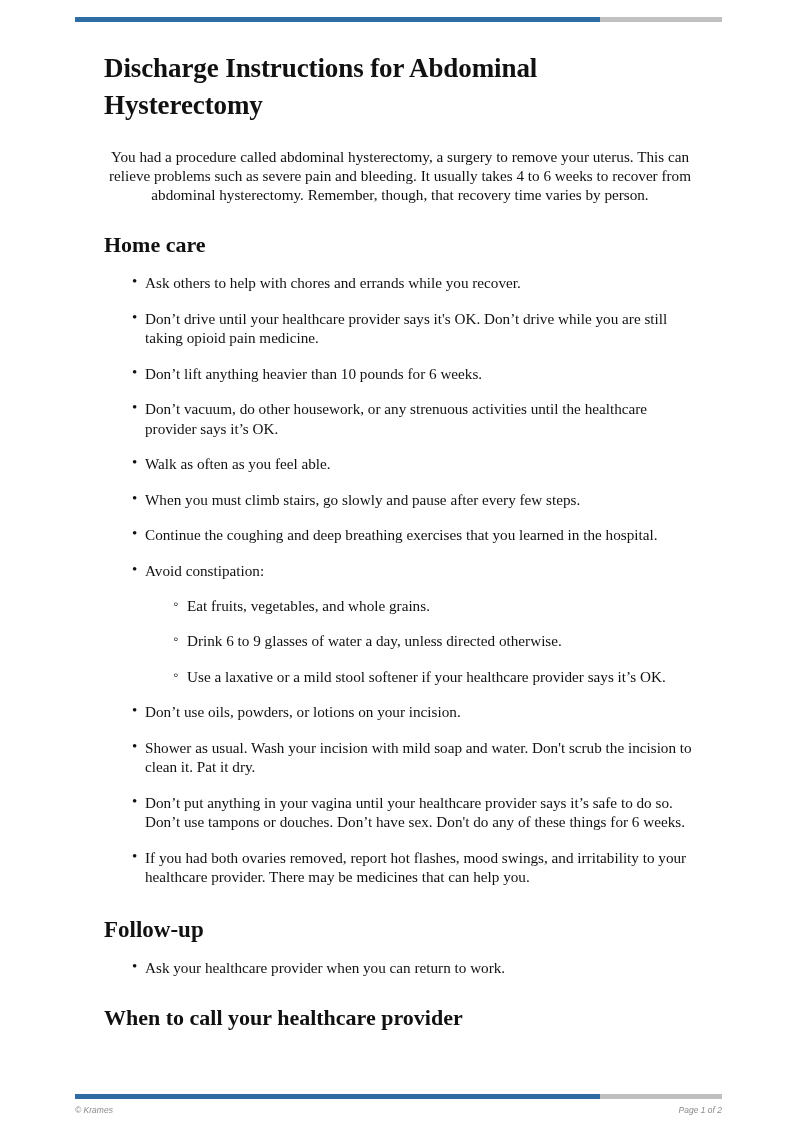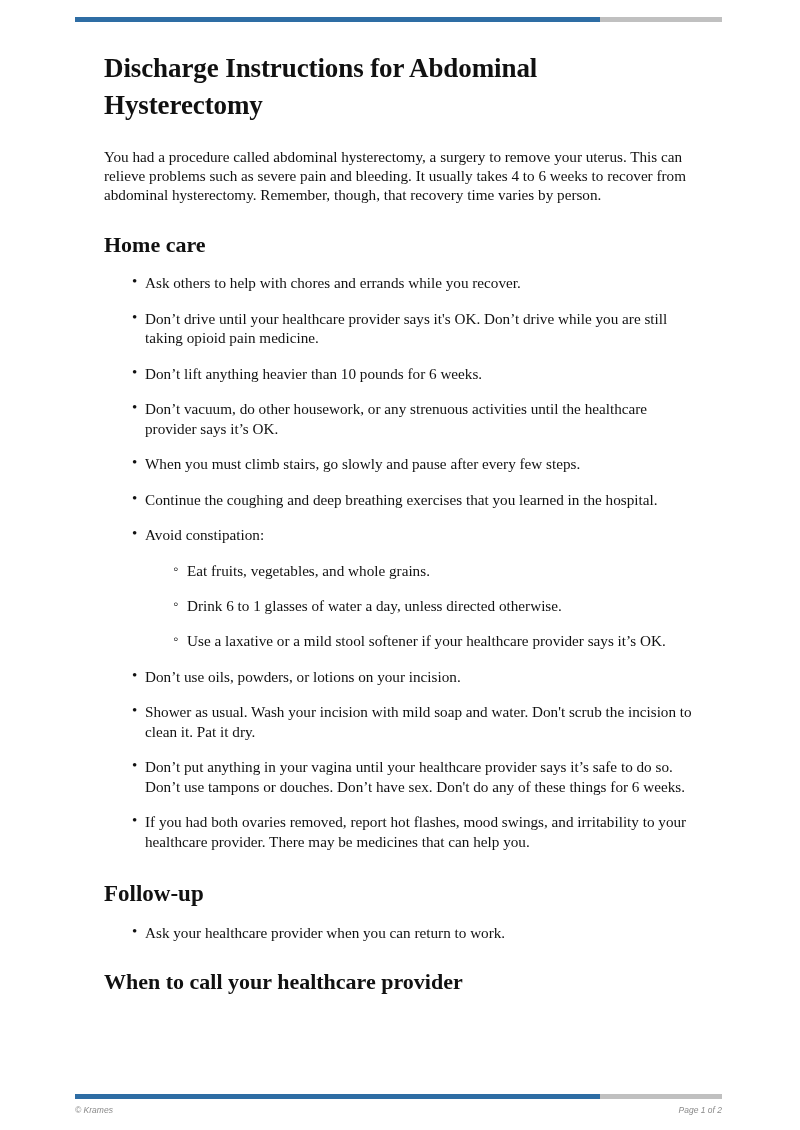--- a/index.html
+++ b/index.html
@@ -65,21 +65,21 @@
     line-height: 1.3;
     margin: 28px 0 0 0;
   }
 
   p.para {
     font-size: 15.2px;
     line-height: 1.28;
     margin: 18px 0 0 0;
     text-align: left;
   }
-  p.intro { margin-top: 0; }
+  p.intro { margin-top: 0; text-align: center; }
 
   ul.bullets {
     list-style: none;
     margin: 14px 0 0 0;
     padding: 0;
   }
   ul.bullets > li.bullet {
     position: relative;
     padding-left: 41px;
     font-size: 15.2px;
@@ -147,27 +147,28 @@
   <p class="para intro">You had a procedure called abdominal hysterectomy, a surgery to remove your uterus. This can relieve problems such as severe pain and bleeding. It usually takes 4 to 6 weeks to recover from abdominal hysterectomy. Remember, though, that recovery time varies by person.</p>
 
   <h2 class="section-major">Home care</h2>
 
 
   <ul class="bullets">
     <li class="bullet">Ask others to help with chores and errands while you recover.</li>
     <li class="bullet">Don’t drive until your healthcare provider says it's OK. Don’t drive while you are still taking opioid pain medicine.</li>
     <li class="bullet">Don’t lift anything heavier than 10 pounds for 6 weeks.</li>
     <li class="bullet">Don’t vacuum, do other housework, or any strenuous activities until the healthcare provider says it’s OK.</li>
+    <li class="bullet">Walk as often as you feel able.</li>
     <li class="bullet">When you must climb stairs, go slowly and pause after every few steps.</li>
     <li class="bullet">Continue the coughing and deep breathing exercises that you learned in the hospital.</li>
     <li class="bullet">
       <span>Avoid constipation:</span>
       <ul class="subbullets">
         <li class="subbullet">Eat fruits, vegetables, and whole grains.</li>
-        <li class="subbullet">Drink 6 to 1 glasses of water a day, unless directed otherwise.</li>
+        <li class="subbullet">Drink 6 to 9 glasses of water a day, unless directed otherwise.</li>
         <li class="subbullet">Use a laxative or a mild stool softener if your healthcare provider says it’s OK.</li>
       </ul>
     </li>
     <li class="bullet">Don’t use oils, powders, or lotions on your incision.</li>
     <li class="bullet">Shower as usual. Wash your incision with mild soap and water. Don't scrub the incision to clean it. Pat it dry.</li>
     <li class="bullet">Don’t put anything in your vagina until your healthcare provider says it’s safe to do so. Don’t use tampons or douches. Don’t have sex. Don't do any of these things for 6 weeks.</li>
     <li class="bullet">If you had both ovaries removed, report hot flashes, mood swings, and irritability to your healthcare provider. There may be medicines that can help you.</li>
   </ul>
 
   <h3 class="section-minor">Follow-up</h3>

